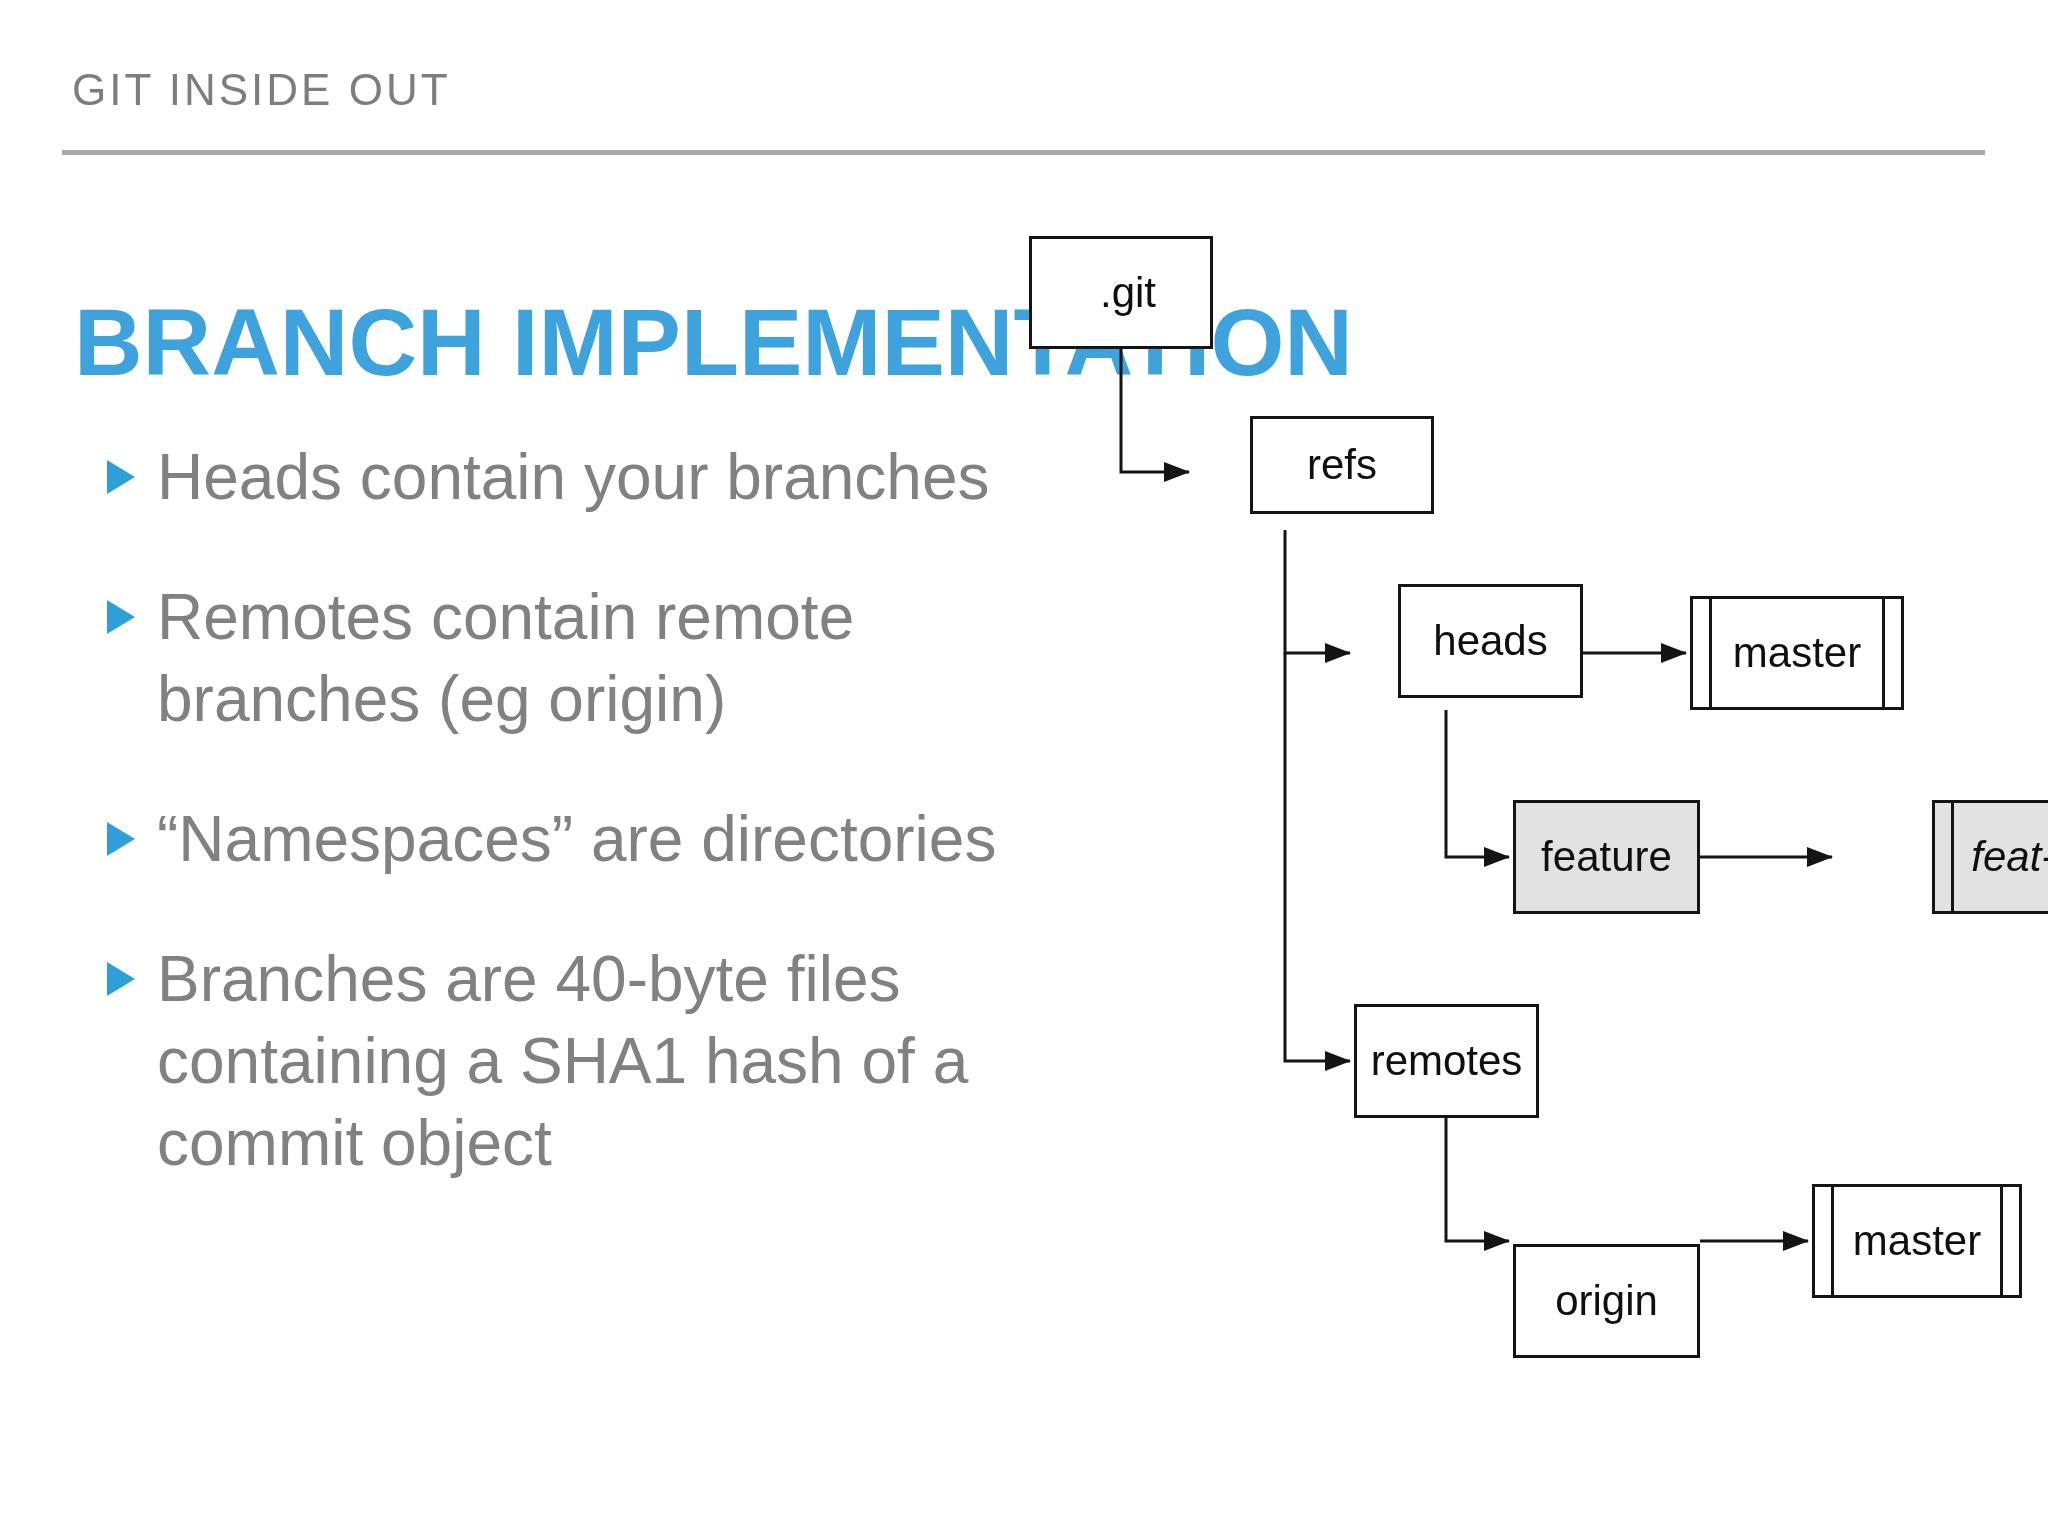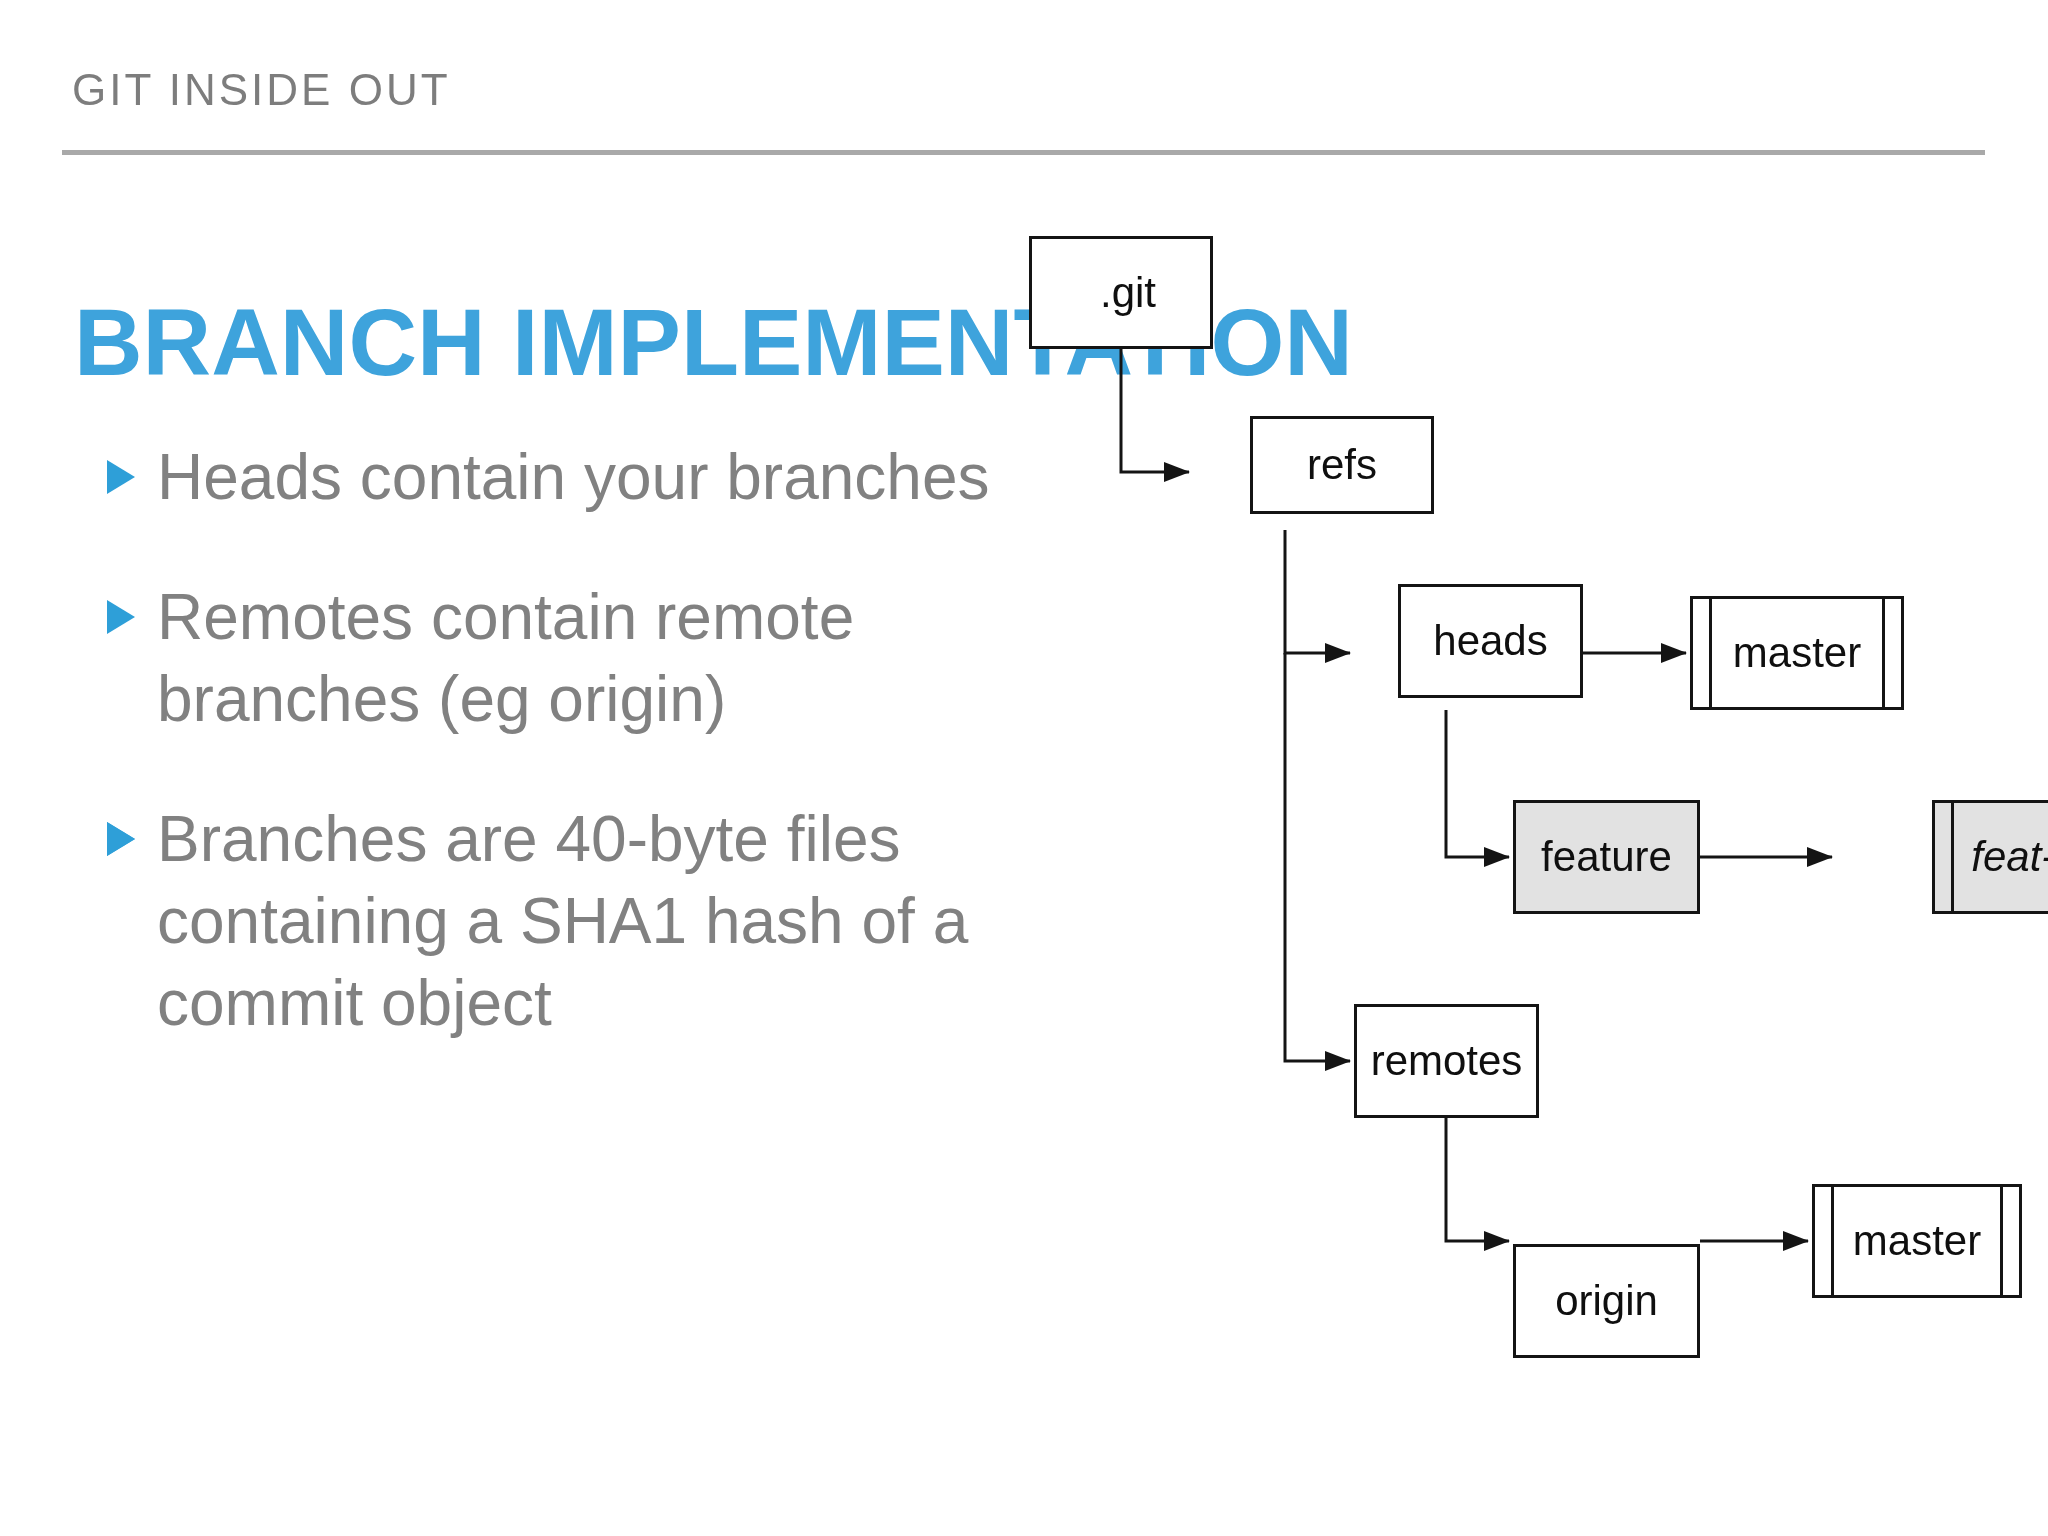--- a/index.html
+++ b/index.html
@@ -96,20 +96,21 @@
   <li>
     <span class="tri"></span>
     <span>Heads contain your branches</span>
   </li>
   <li>
     <span class="tri"></span>
     <span>Remotes contain remote branches (eg origin)</span>
   </li>
   <li>
     <span class="tri"></span>
+    <span>“Namespaces” are directories</span>
   </li>
   <li>
     <span class="tri"></span>
     <span>Branches are 40-byte files containing a SHA1 hash of a commit object</span>
   </li>
 </ul>
 
 <svg class="connectors" viewBox="0 0 2048 1536" xmlns="http://www.w3.org/2000/svg">
   <defs>
     <marker id="arrow" markerUnits="userSpaceOnUse" markerWidth="28" markerHeight="22" refX="25" refY="10" orient="auto">

